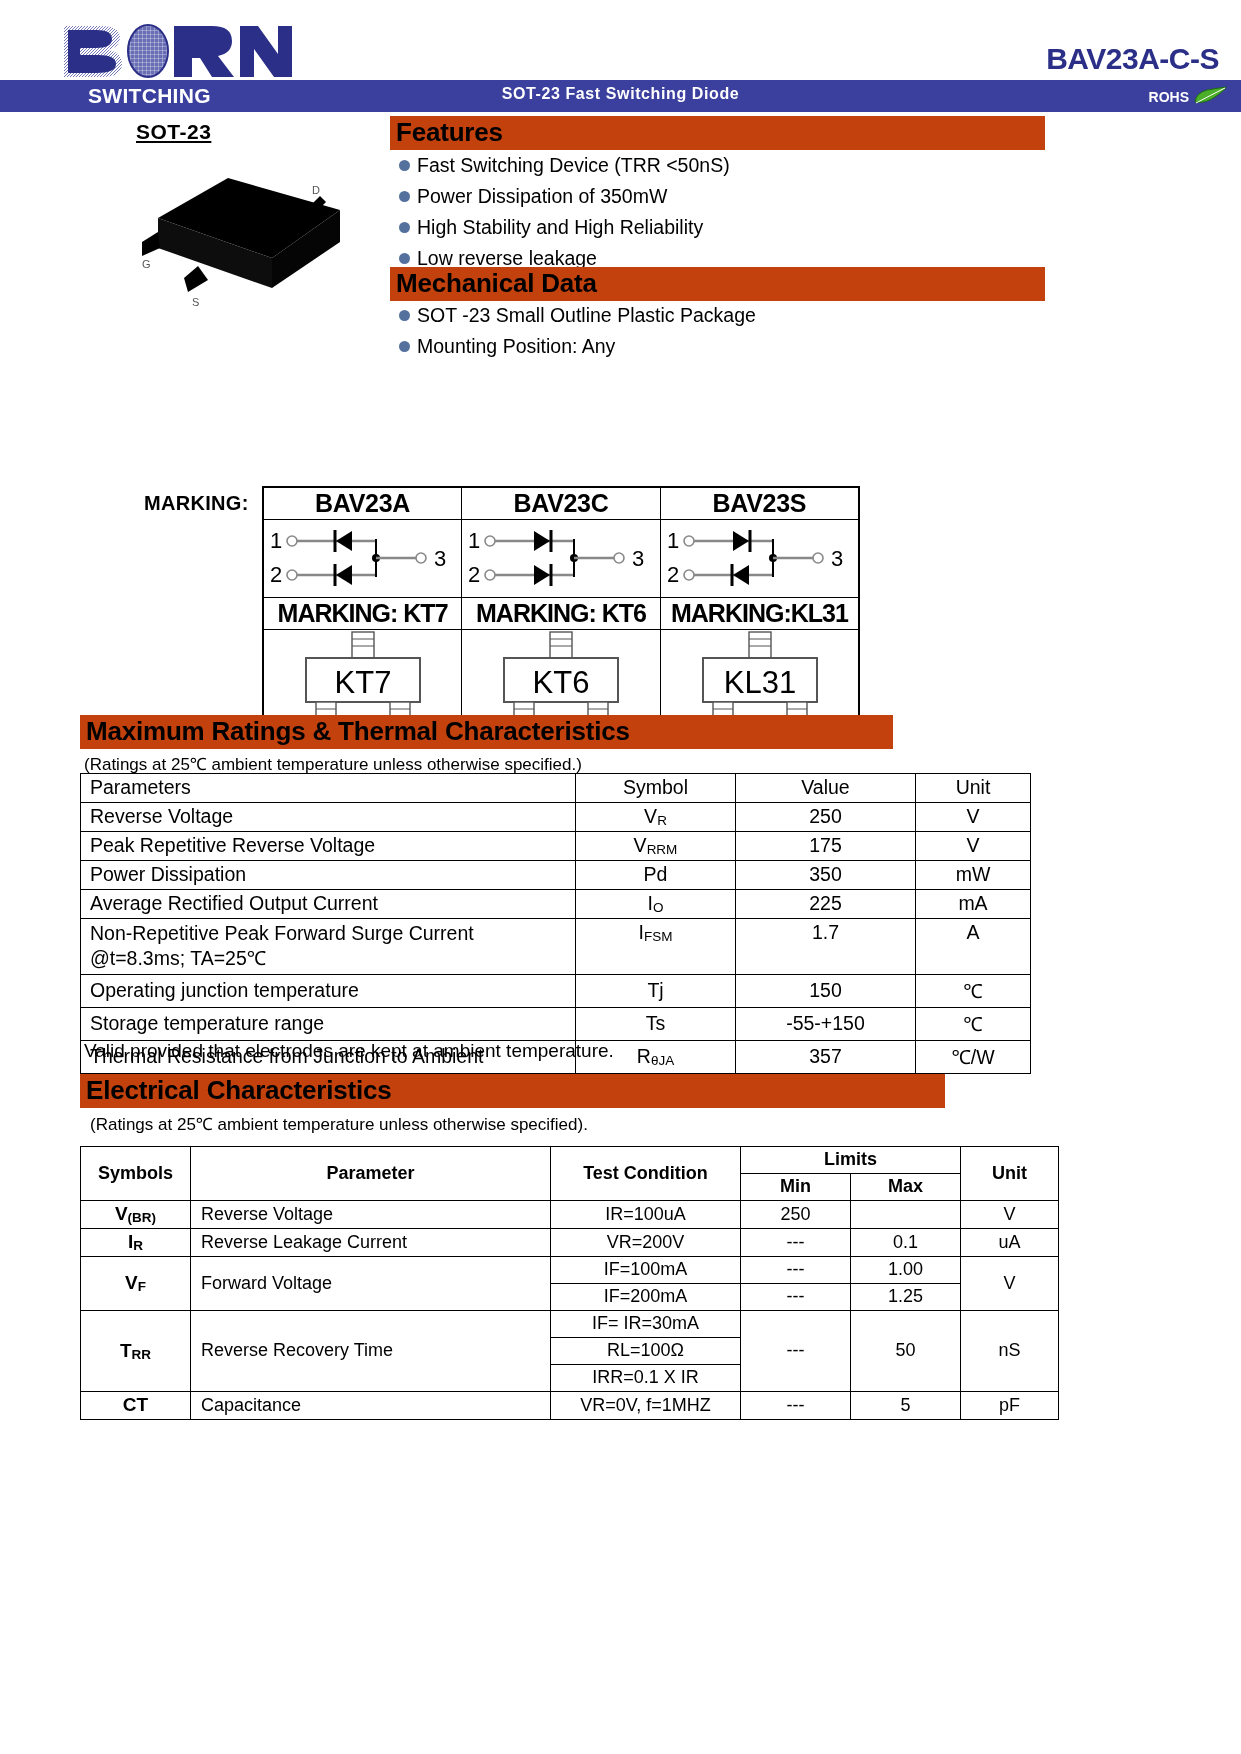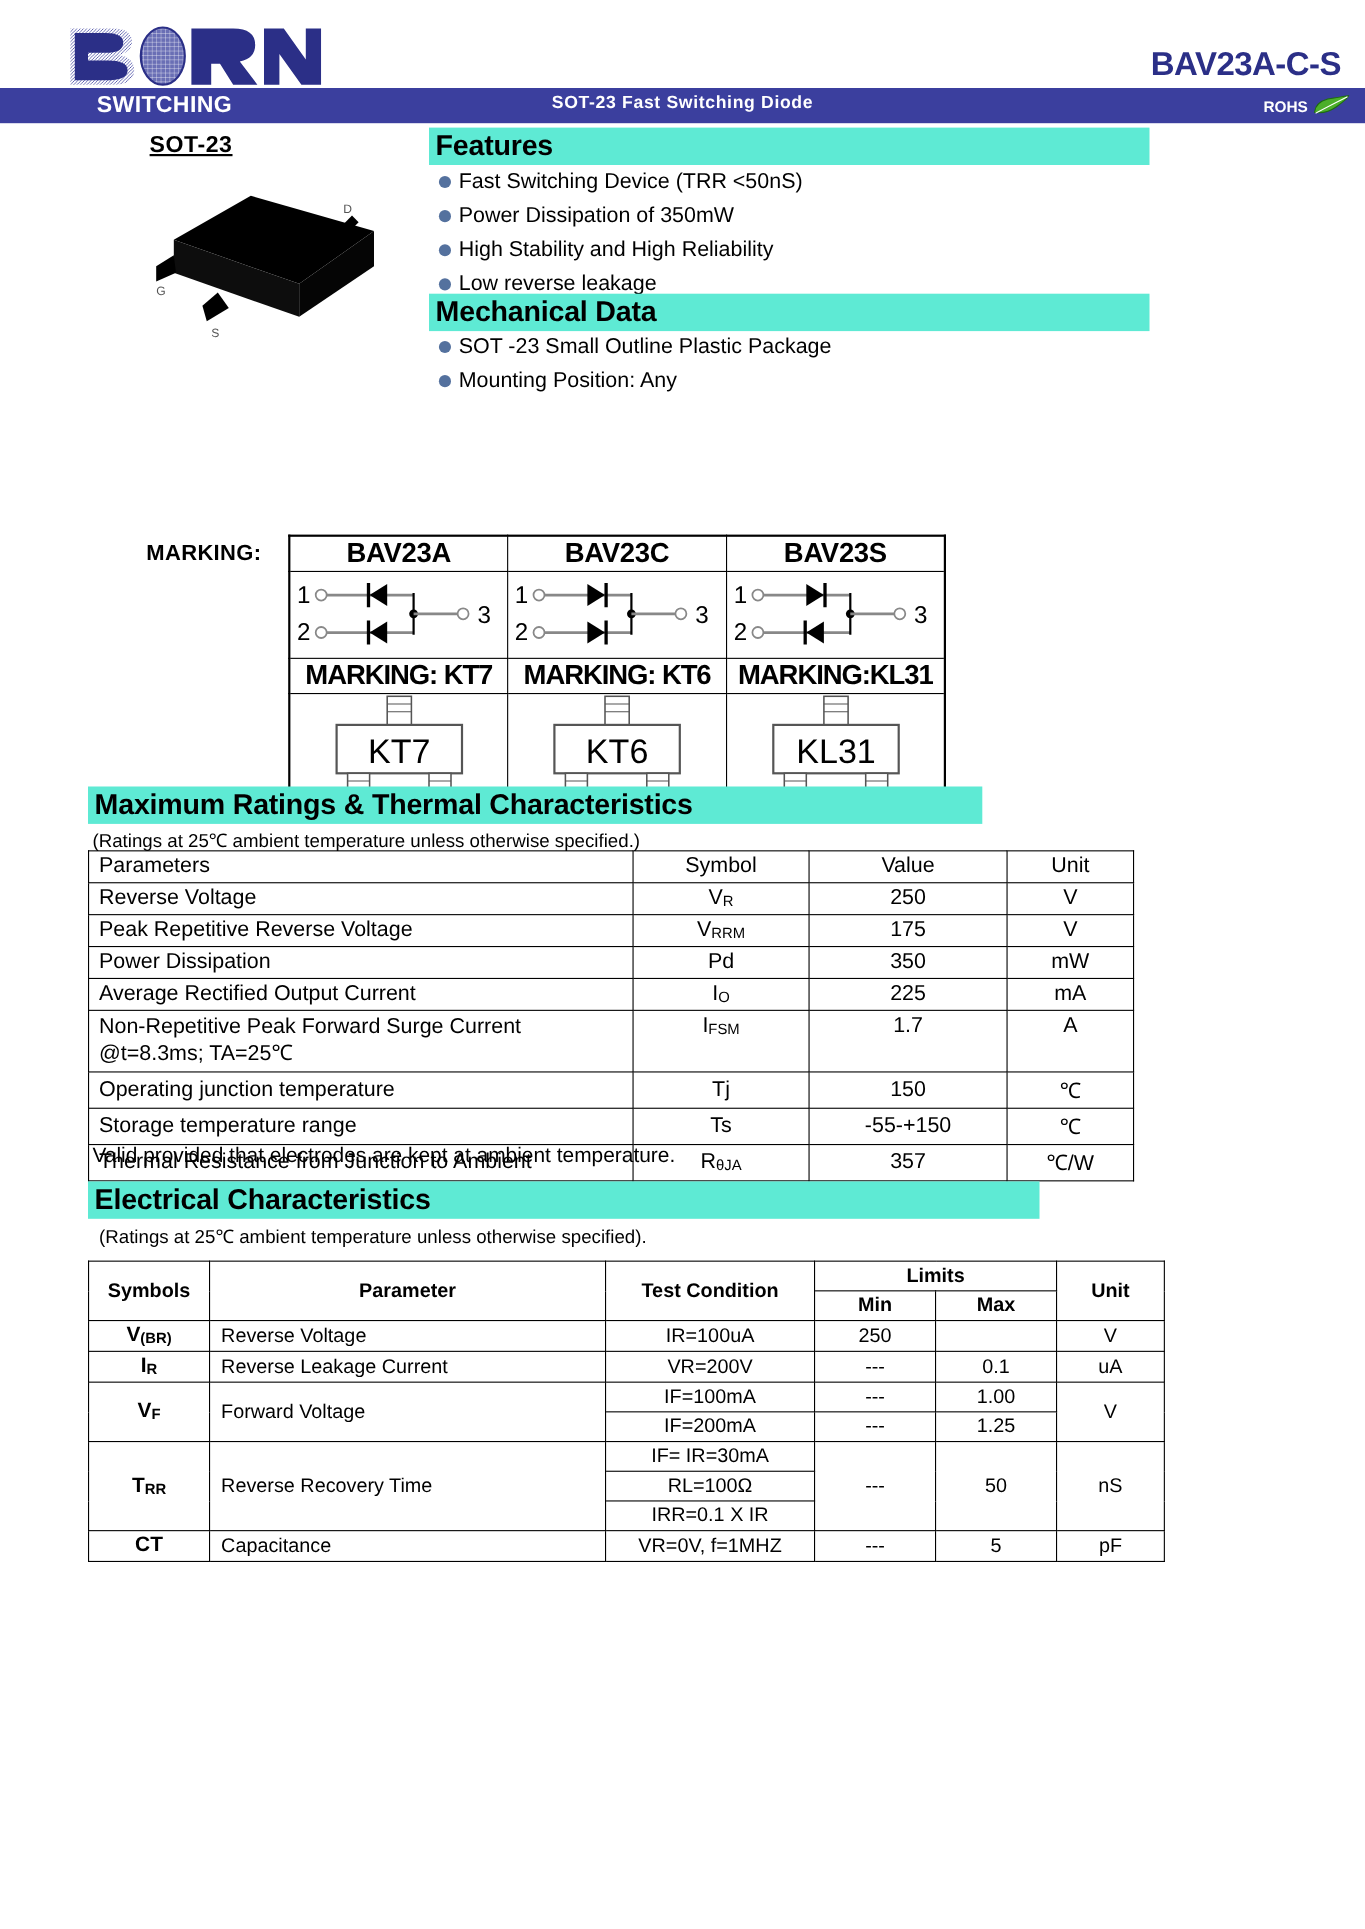--- a/index.html
+++ b/index.html
@@ -76,21 +76,21 @@
     letter-spacing: 0.5px;
   }
   .pkg-art {
     position: absolute;
     left: 140px; top: 58px;
     width: 220px; height: 140px;
   }
 
   .sec-band {
     position: absolute;
-    background: #5eead4;
+    background: #c2410c;
     font-size: 26px;
     font-weight: bold;
     padding: 1px 0 2px 6px;
     letter-spacing: -0.2px;
   }
   .bullets {
     position: absolute;
     font-size: 19.5px;
   }
   .bullets .bl {
@@ -101,21 +101,21 @@
   .bullets .dot {
     width: 11px; height: 11px;
     border-radius: 50%;
     background: #54719e;
     margin-right: 7px;
     flex: 0 0 auto;
   }
 
   .marking-word {
     position: absolute;
-    left: 133px; top: 380px;
+    left: 144px; top: 380px;
     font-size: 20px;
     font-weight: bold;
     letter-spacing: 0.3px;
     text-align: right;
   }
 
   
   .mk-table {
     position: absolute;
     left: 262px; top: 374px;

